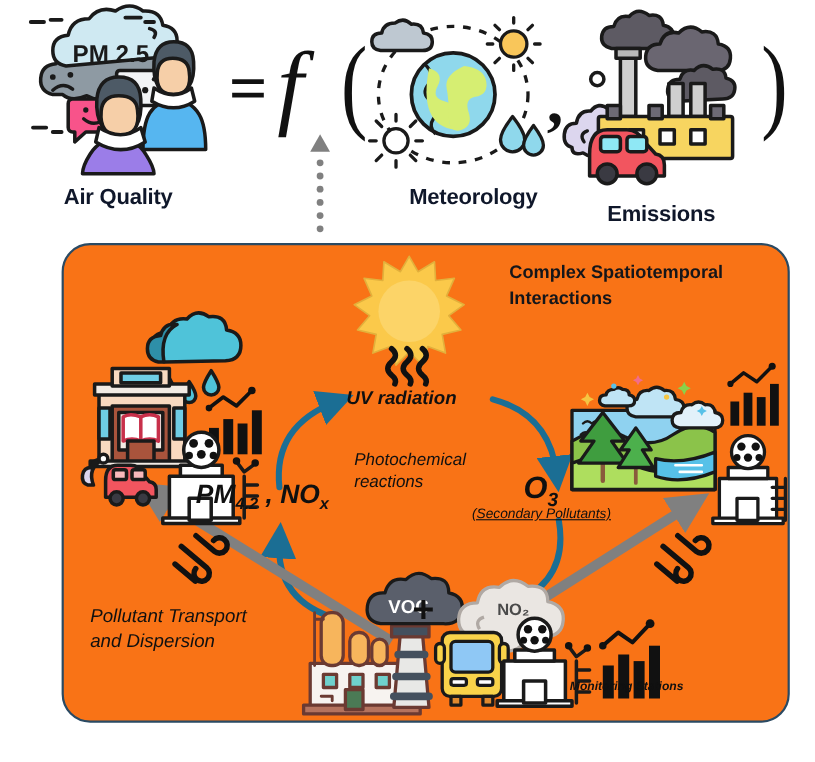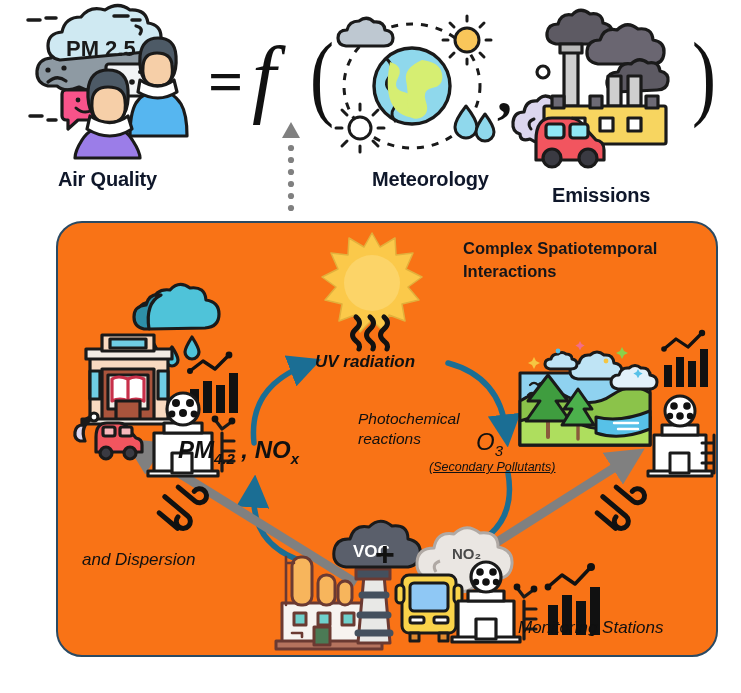--- a/index.html
+++ b/index.html
@@ -30,26 +30,26 @@
   #main-panel{position:absolute;left:56px;top:221px;width:662px;height:436px;
               background:#f97316;border:2.5px solid #2a4a63;border-radius:26px;
               box-sizing:border-box;}
 
   #panel-heading{position:absolute;left:405px;top:14px;width:250px;
                  font-weight:bold;font-size:16.5px;line-height:1.38;color:#15161a;}
 
   .sci-label{position:absolute;font-style:italic;color:#101010;white-space:nowrap;}
 
   #label-uv{left:257px;top:129px;font-size:17px;font-weight:bold;}
-  #label-photo{left:264px;top:186px;font-size:15.5px;line-height:1.28;margin-left:36px;}
+  #label-photo{left:264px;top:186px;font-size:15.5px;line-height:1.28;}
   #label-pmnox{left:120px;top:213px;font-size:24px;font-weight:bold;font-style:italic;}
-  #label-o3{left:418px;top:205px;font-size:24px;font-weight:normal;font-style:italic;}
+  #label-o3{left:418px;top:205px;font-size:28px;font-weight:bold;font-style:italic;}
   #label-secondary{left:371px;top:237px;font-size:12.5px;text-decoration:underline;}
   #label-transport{left:24px;top:326px;font-size:17px;line-height:1.35;}
-  #label-monitor{left:460px;top:395px;font-size:17px;}
+  #label-monitor{left:460px;top:395px;font-size:11px;font-weight:bold;}
 
   sub{font-size:.62em;}
 
   
   #plus-sign{position:absolute;left:317px;top:312px;font-size:34px;
              font-weight:bold;color:#111;font-family:"Liberation Sans",sans-serif;}
 
   svg{overflow:visible;}
   .ico{position:absolute;}
 </style>
@@ -487,17 +487,18 @@
     <span>PM</span><sub>4.2</sub><span> , </span><span>NO</span><sub>x</sub>
   </div>
 
   <div class="sci-label" id="label-o3">
     <span>O</span><sub>3</sub>
   </div>
 
   <span class="sci-label" id="label-secondary">(Secondary Pollutants)</span>
 
   <div class="sci-label" id="label-transport">
+    <div>Pollutant Transport</div>
     <div>and Dispersion</div>
   </div>
 
   <span class="sci-label" id="label-monitor">Monitoring Stations</span>
 </div>
 
 </body></html>

